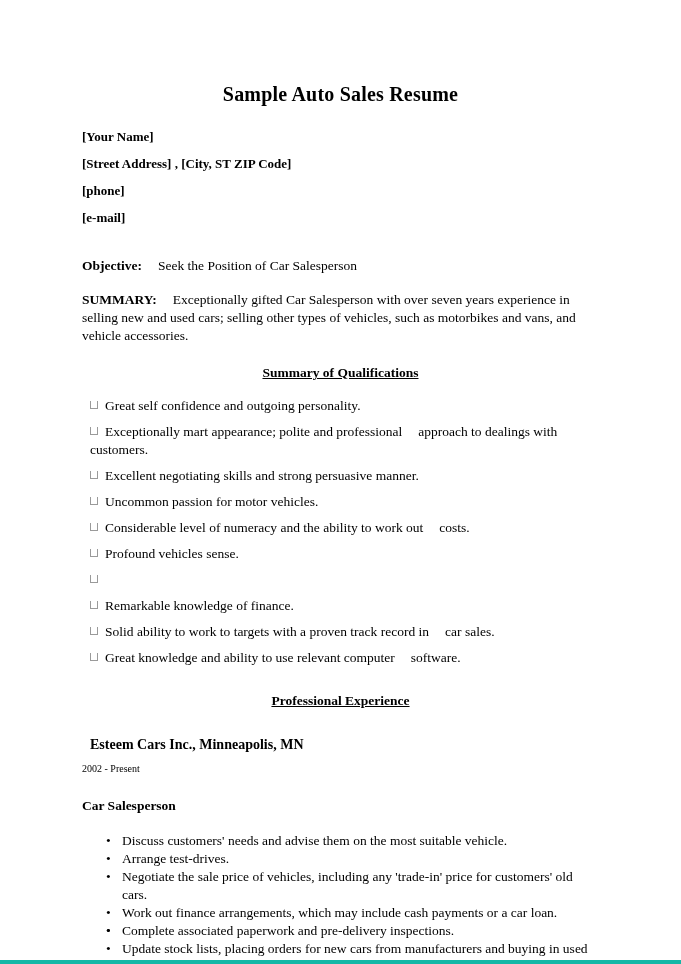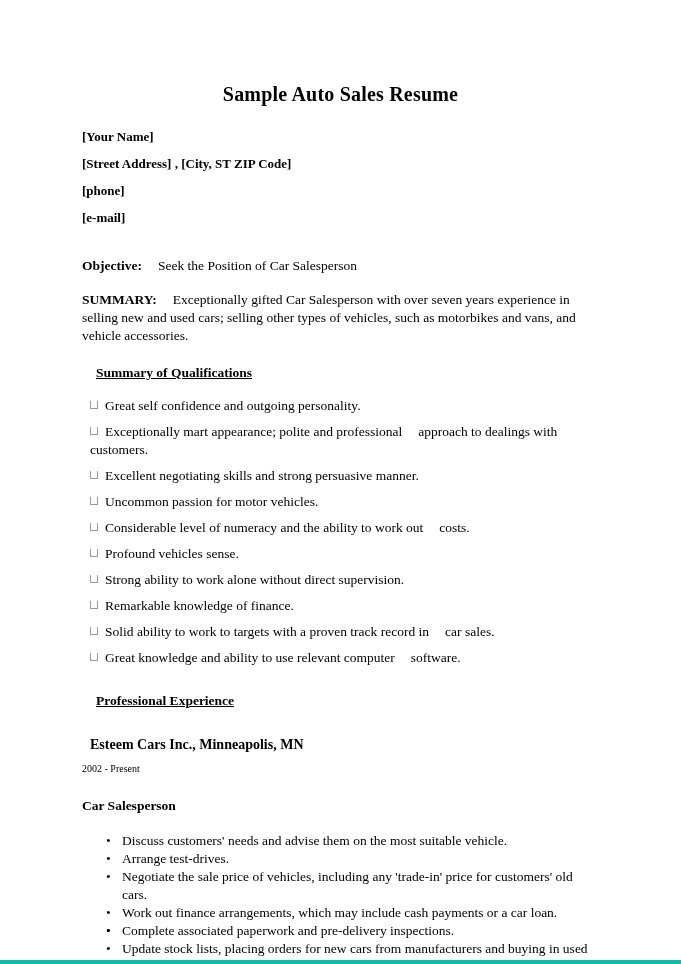--- a/index.html
+++ b/index.html
@@ -65,20 +65,21 @@
     font-weight: bold;
   }
   .objective-block {
     margin-top: 30px;
   }
   .summary-block {
     margin-top: 17px;
   }
 
   .section-heading {
+    text-align: center;
     font-size: 13.5px;
     font-weight: bold;
     text-decoration: underline;
     margin: 14px;
     padding: 0;
   }
   .heading-qual {
     margin-top: 20px;
   }
   .heading-exp {
@@ -179,21 +180,21 @@
 
     <p class="section-heading heading-qual">Summary of Qualifications</p>
 
     <ul class="qual-list">
       <li><span class="box-glyph"></span><span>Great self confidence and outgoing personality.</span></li>
       <li><span class="box-glyph"></span><span>Exceptionally mart appearance; polite and professional</span><span class="gap"></span><span>approach to dealings with customers.</span></li>
       <li><span class="box-glyph"></span><span>Excellent negotiating skills and strong persuasive manner.</span></li>
       <li><span class="box-glyph"></span><span>Uncommon passion for motor vehicles.</span></li>
       <li><span class="box-glyph"></span><span>Considerable level of numeracy and the ability to work out</span><span class="gap"></span><span>costs.</span></li>
       <li><span class="box-glyph"></span><span>Profound vehicles sense.</span></li>
-      <li><span class="box-glyph"></span><span>Strong ability to work alone without direct supervision.</span></li>
+      <li><span class="box-glyph"></span></li>
       <li><span class="box-glyph"></span><span>Remarkable knowledge of finance.</span></li>
       <li><span class="box-glyph"></span><span>Solid ability to work to targets with a proven track record in</span><span class="gap"></span><span>car sales.</span></li>
       <li><span class="box-glyph"></span><span>Great knowledge and ability to use relevant computer</span><span class="gap"></span><span>software.</span></li>
     </ul>
 
     <p class="section-heading heading-exp">Professional Experience</p>
 
     <p class="employer">Esteem Cars Inc., Minneapolis, MN</p>
     <p class="dates">2002 - Present</p>
     <p class="job-title">Car Salesperson</p>

